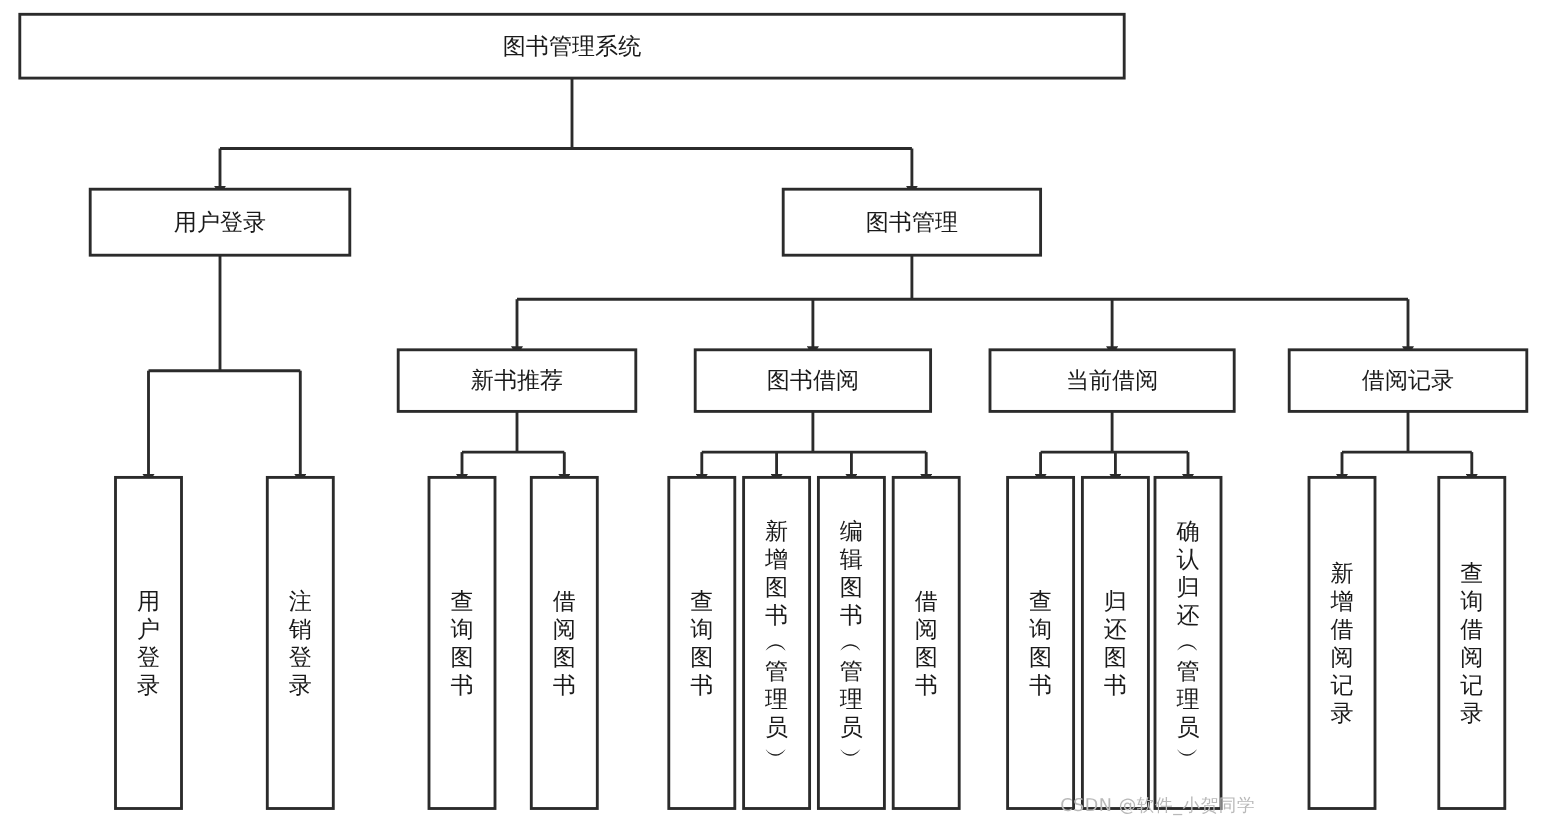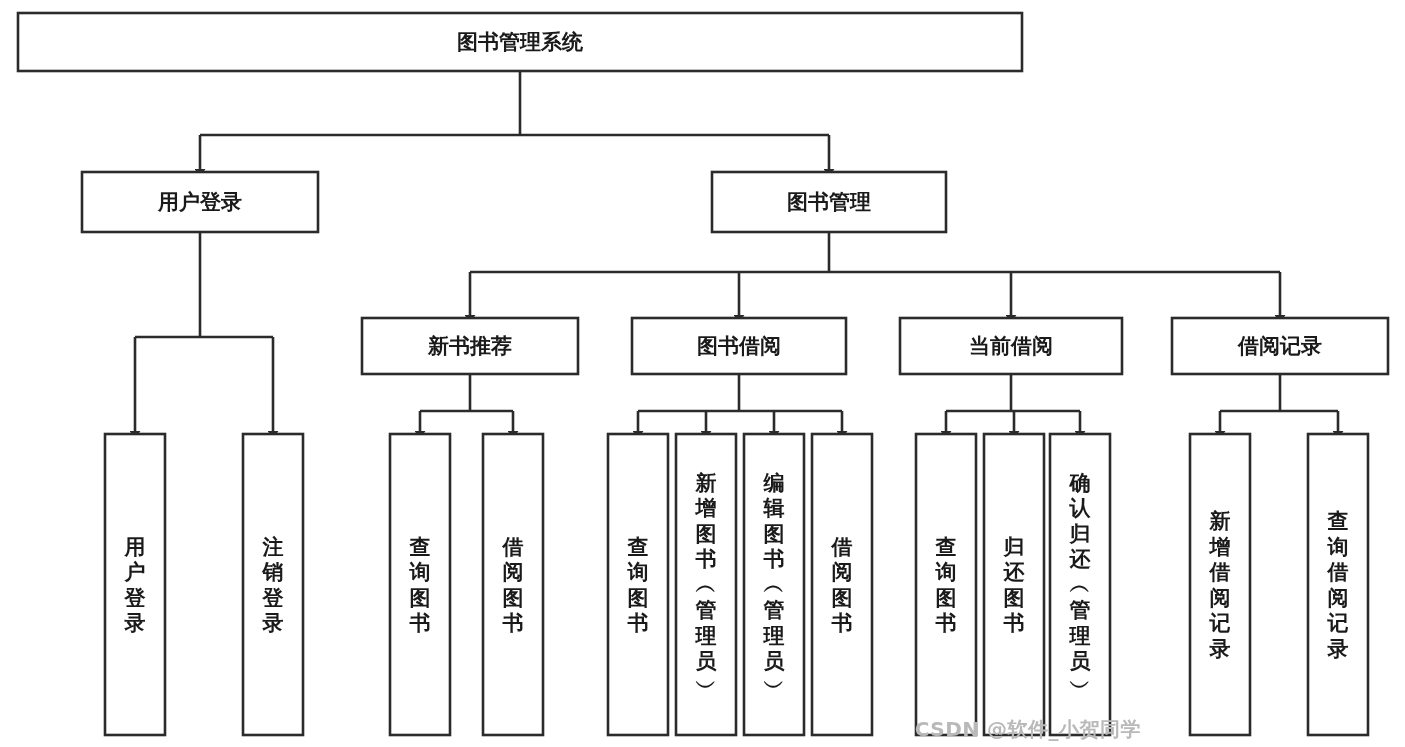--- a/index.html
+++ b/index.html
@@ -10,21 +10,20 @@
   body {
     width: 1405px;
     height: 747px;
     font-family: "DejaVu Sans", "Liberation Sans", sans-serif;
     overflow: hidden;
   }
   #diagram-root {
     position: relative;
     width: 1151px;
     height: 747px;
-    font-weight: bold;
   }
   svg.diagram {
     display: block;
     width: 1405px;
     height: 747px;
   }
   .node-rect {
     fill: #ffffff;
     stroke: #2b2b2b;
     stroke-width: 2.6;
@@ -45,21 +44,21 @@
     font-family: "DejaVu Sans", "Liberation Sans", sans-serif;
     font-size: 21px;
     fill: #1a1a1a;
     text-anchor: middle;
   }
   .watermark {
     position: absolute;
     right: 10px;
     bottom: 4px;
     font-family: "DejaVu Sans", "Liberation Sans", sans-serif;
-    font-size: 20px;
+    font-size: 16px;
     color: #b9b9b9;
     letter-spacing: 0.5px;
     white-space: nowrap;
     pointer-events: none;
   }
 </style>
 </head>
 <body>
 
 <div id="diagram-root">

